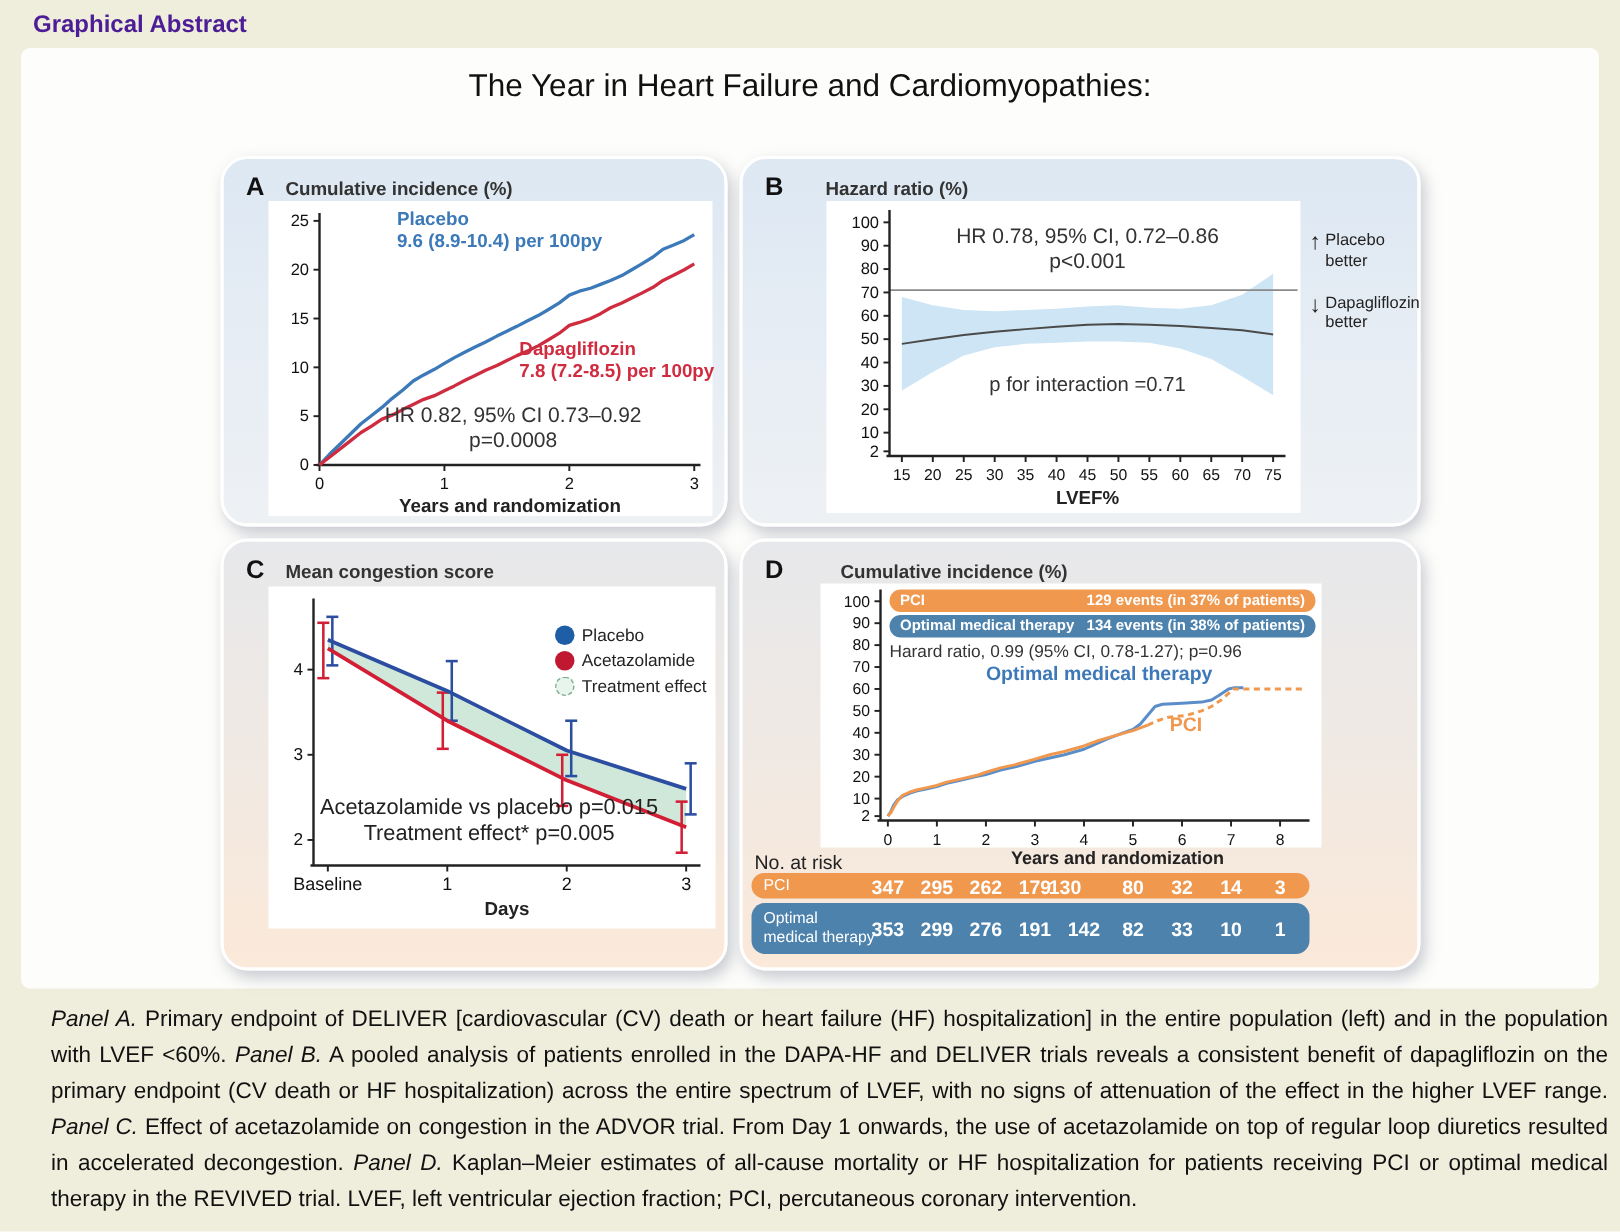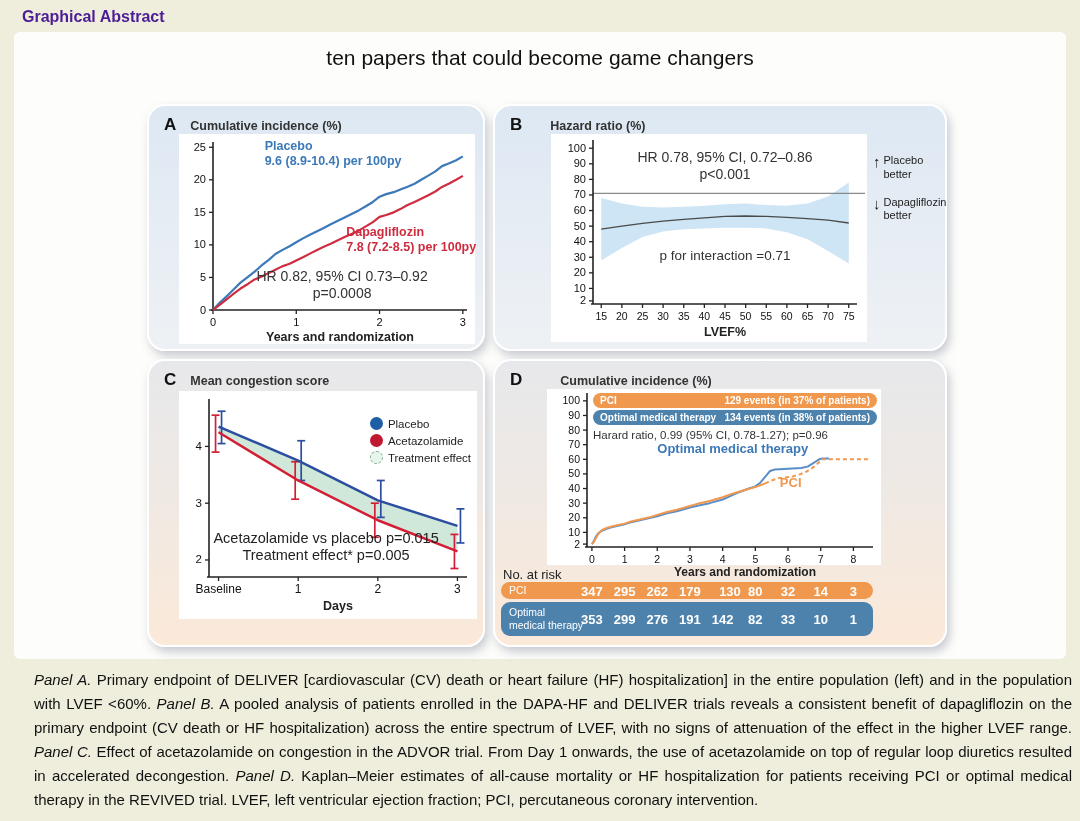--- a/index.html
+++ b/index.html
@@ -67,21 +67,21 @@
 
   .caption { position:absolute; left:34px; top:668px; width:1038px; font-size:15px; line-height:1.6; color:#111; text-align:justify; }
 </style>
 </head>
 <body>
 
 <div class="ga-header">Graphical Abstract</div>
 
 <div class="figure-box">
   <div class="fig-title">
-    <div>ten papers that could become game changers</div>
+    <div>The Year in Heart Failure and Cardiomyopathies:</div>
   </div>
 
   <div class="panel top" id="panelA">
     <div class="panel-head">
       <span class="panel-letter">A</span>
       <span class="panel-title">Cumulative incidence (%)</span>
     </div>
     <div class="chart-wrap" id="chartWrapA">
       <svg id="svgA" width="296" height="210" style="overflow: visible;">
           <line x1="34" y1="8" x2="34" y2="176" stroke="#222" stroke-width="1.6"></line>
@@ -337,21 +337,21 @@
       <div class="risk-head">
         <span class="nar">No. at risk</span>
         <span class="xlab">Years and randomization</span>
       </div>
       <div class="risk-row orange" id="riskRow0">
         <span class="rlabel">PCI</span>
       <span class="num" style="left: 72.9029px;">347</span>
           <span class="num" style="left: 105.589px;">295</span>
           <span class="num" style="left: 138.274px;">262</span>
           <span class="num" style="left: 170.96px;">179</span>
-          <span class="num" style="left: 211px;">130</span>
+          <span class="num" style="left: 191px;">130</span>
           <span class="num" style="left: 236.331px;">80</span>
           <span class="num" style="left: 269.017px;">32</span>
           <span class="num" style="left: 301.703px;">14</span>
           <span class="num" style="left: 334.389px;">3</span>
         </div>
       <div class="risk-row blue" id="riskRow1">
         <span class="rlabel"><span>Optimal</span><br><span>medical therapy</span></span>
       <span class="num" style="left: 72.9029px;">353</span>
           <span class="num" style="left: 105.589px;">299</span>
           <span class="num" style="left: 138.274px;">276</span>

